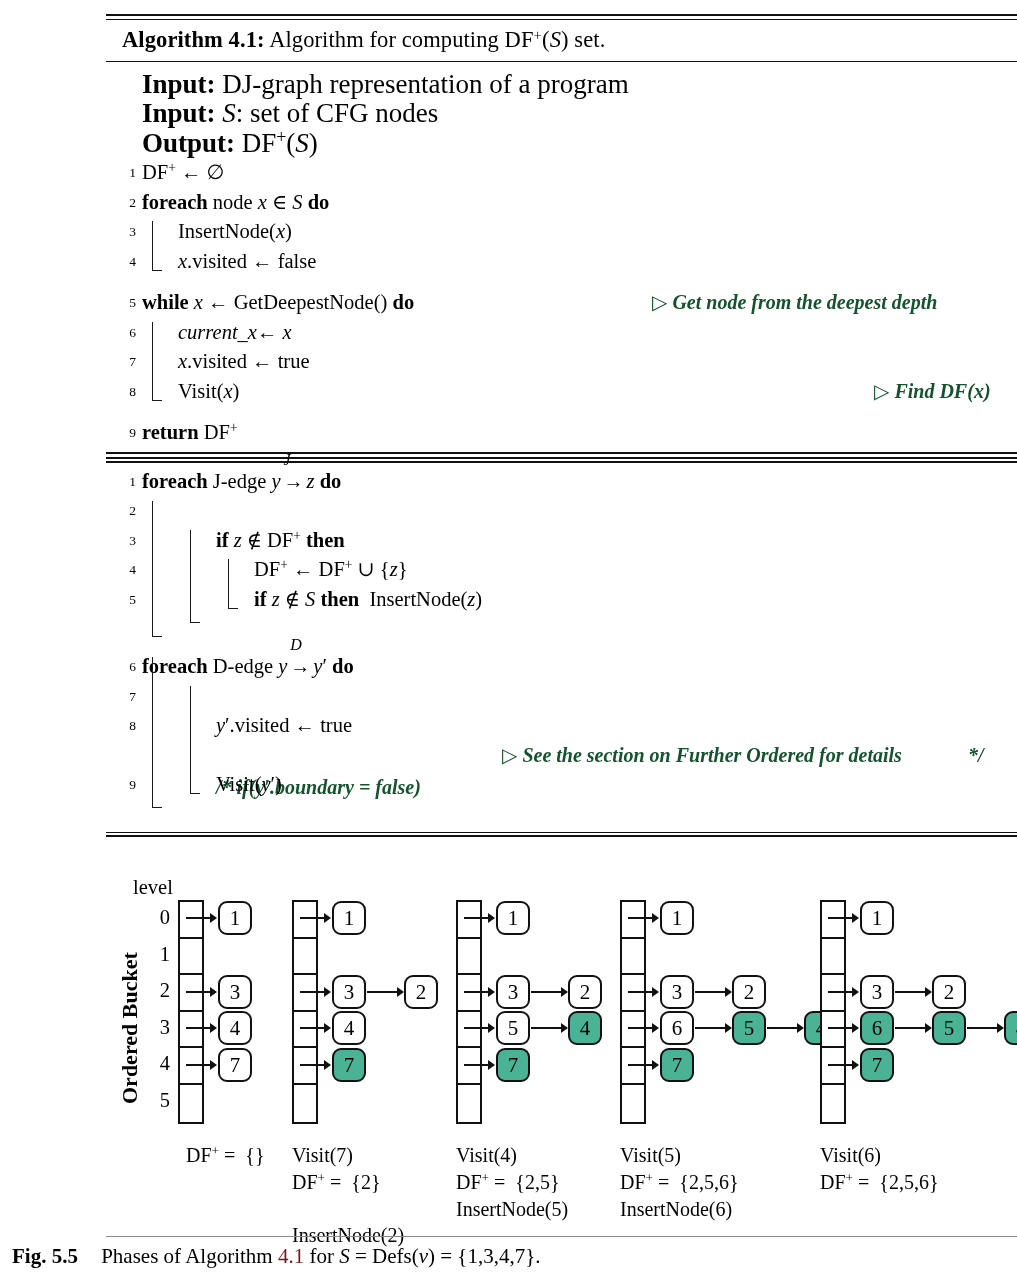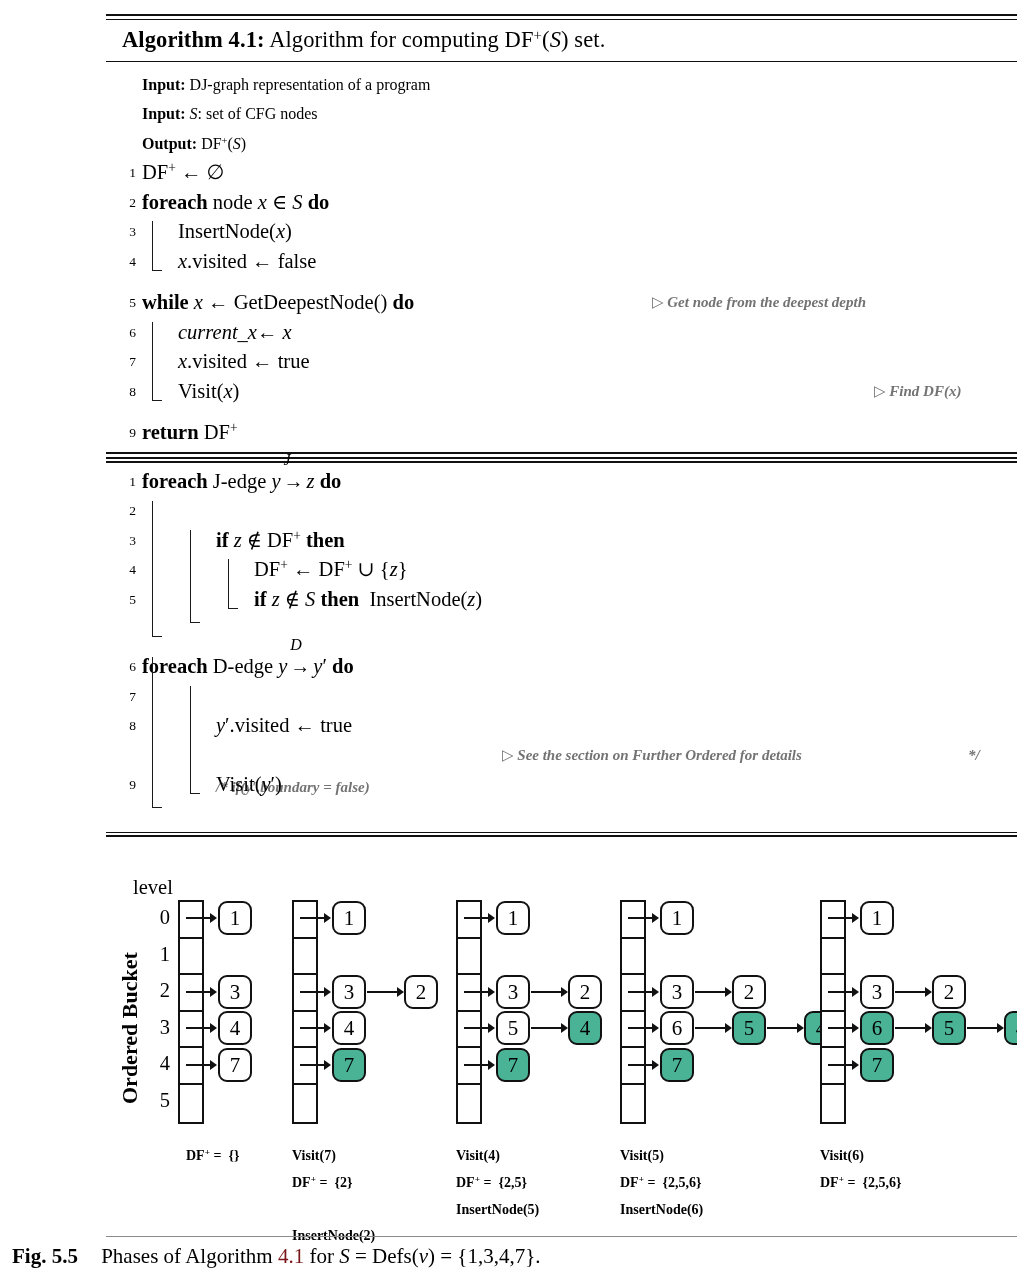--- a/index.html
+++ b/index.html
@@ -19,24 +19,24 @@
   .rule-bottom { height:2.6px; border-top:1.1px solid #111; border-bottom:2.2px solid #111; }
 
   .algo-title { font-size:22.5px; padding:7px 0 8px 16px; letter-spacing:.1px; }
   .algo-title b { font-weight:bold; }
 
   .algo-body { padding:8px 0 10px 0; }
 
   .aline { position:relative; min-height:29.5px; line-height:29.5px; font-size:20.5px; white-space:nowrap; }
   .lnum { position:absolute; left:10px; width:20px; text-align:right; font-size:13.5px; line-height:29.5px; }
   .atext { position:absolute; }
-  .hdr { position:relative; min-height:29.5px; line-height:29.5px; font-size:16px; padding-left:36px; }
+  .hdr { position:relative; min-height:29.5px; line-height:29.5px; font-size:27px; padding-left:36px; }
 
   .kw { font-weight:bold; }
-  .cmt { color:#737373; font-style:italic; font-weight:bold; font-size:15px; }
+  .cmt { color:#14532d; font-style:italic; font-weight:bold; font-size:20px; }
 
   
   .rail { position:absolute; border-left:1.7px solid #1a1a1a; border-bottom:1.7px solid #1a1a1a; width:9px; }
 
   
   sup { font-size:.66em; vertical-align:.5em; line-height:0; }
 
   
   .edge { display:inline-block; position:relative; width:26px; text-align:center; vertical-align:baseline; }
   .edge .lbl { position:absolute; left:3px; top:-15px; font-style:italic; font-size:16px; line-height:1; }
@@ -59,21 +59,21 @@
     position:absolute; width:0; height:0;
     border-top:5px solid transparent; border-bottom:5px solid transparent;
     border-left:7px solid #111;
   }
   .lvlnum { position:absolute; font-size:20.5px; text-align:right; width:26px; }
   .levelhdr { position:absolute; font-size:20.5px; }
   .obucket {
     position:absolute; font-size:22px; font-weight:bold;
     transform:rotate(-90deg); transform-origin:0 0; white-space:nowrap;
   }
-  .pcap { position:absolute; font-size:14px; white-space:nowrap; line-height:27px;font-weight:bold; }
+  .pcap { position:absolute; font-size:20px; white-space:nowrap; line-height:27px; }
 
   #figrule { position:absolute; left:106px; top:1236px; width:911px; height:0; border-top:1.5px solid #8a8a8a; }
   #figcaption { position:absolute; left:12px; top:1244px; font-size:21px; white-space:nowrap; }
   #figcaption .figlabel { font-weight:bold; }
   .ref { color:#7a1618; }
 </style>
 </head>
 <body>
 
 <div class="algo-block" id="algo1" style="left:106px; top:14px; width:911px;">

